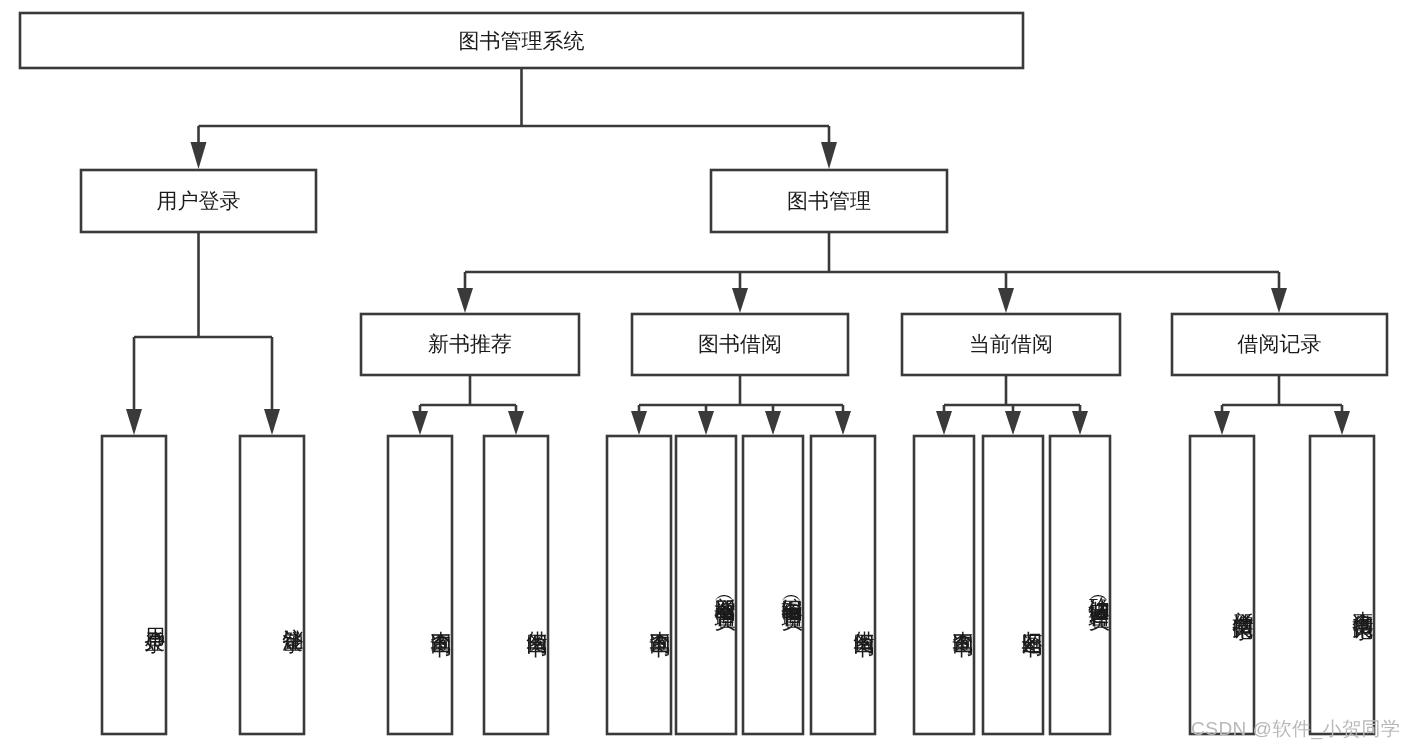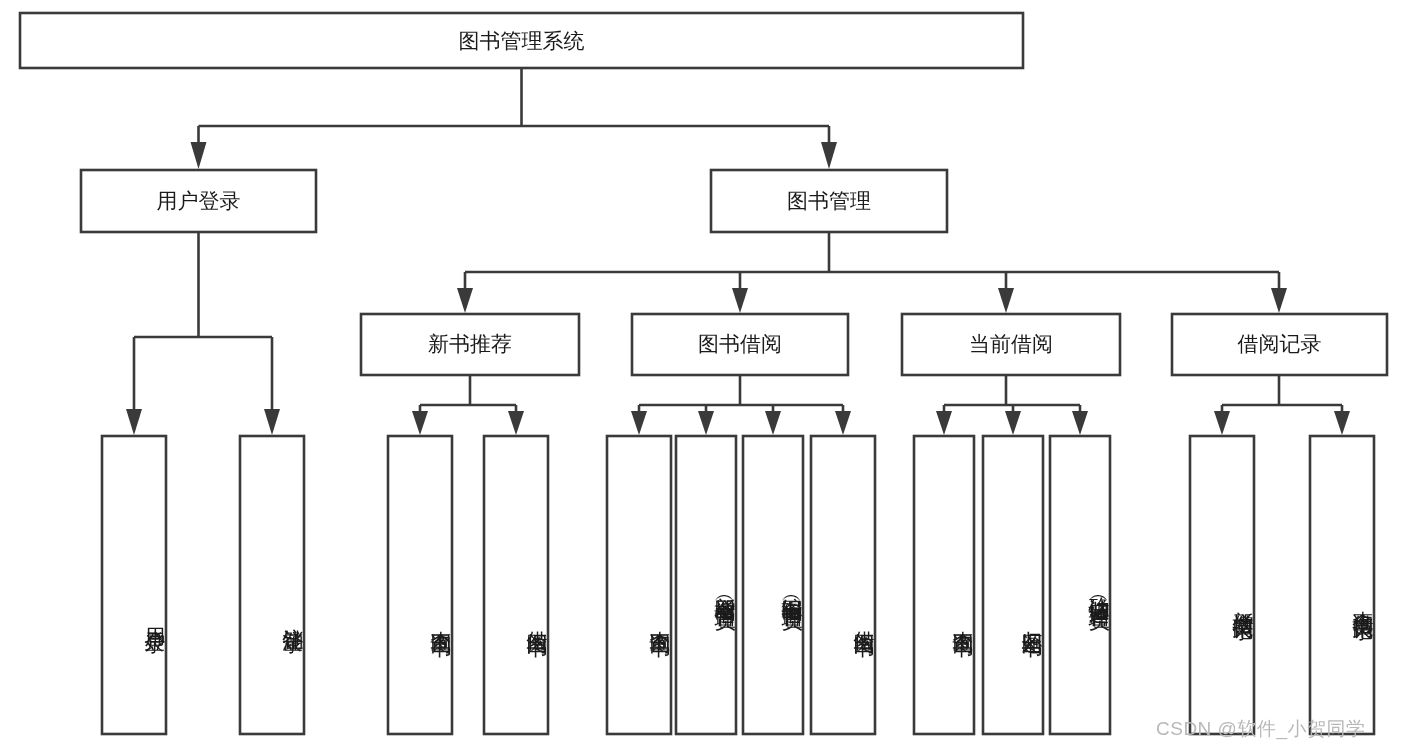--- a/index.html
+++ b/index.html
@@ -224,15 +224,15 @@
   <div class="node-label-v" style="left:914px; top:502px; width:60px; height:232px;">查询图书</div>
 
   <div class="node-label-v" style="left:983px; top:502px; width:60px; height:232px;">归还图书</div>
 
   <div class="node-label-v" style="left:1050px; top:444px; width:60px; height:290px;">确认归还（管理员）</div>
 
   <div class="node-label-v" style="left:1190px; top:466px; width:64px; height:268px;">新增借阅记录</div>
 
   <div class="node-label-v" style="left:1310px; top:466px; width:64px; height:268px;">查询借阅记录</div>
 
-  <div class="watermark" style="left:1156px; top:716px;">CSDN @软件_小贺同学</div>
+  <div class="watermark" style="left:1191px; top:716px;">CSDN @软件_小贺同学</div>
 
 </div>
 
 </body></html>

